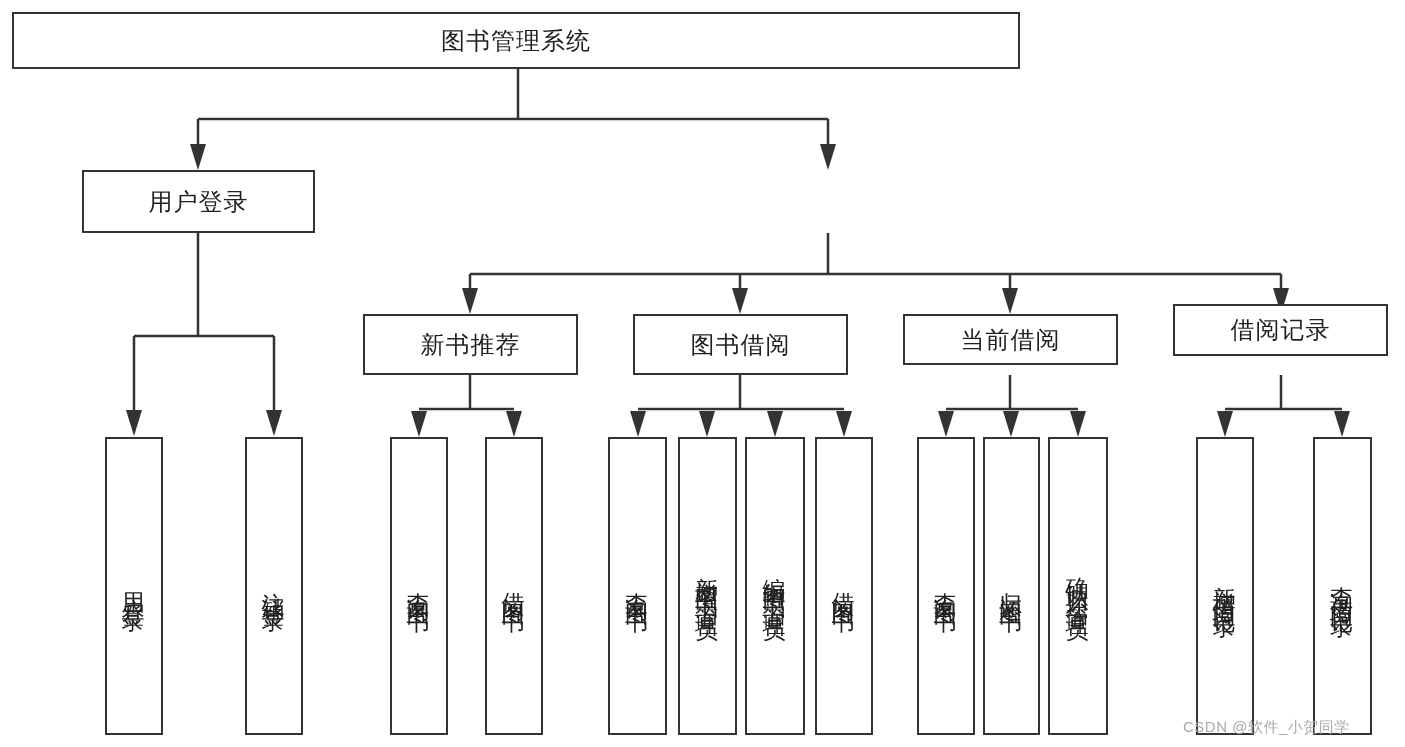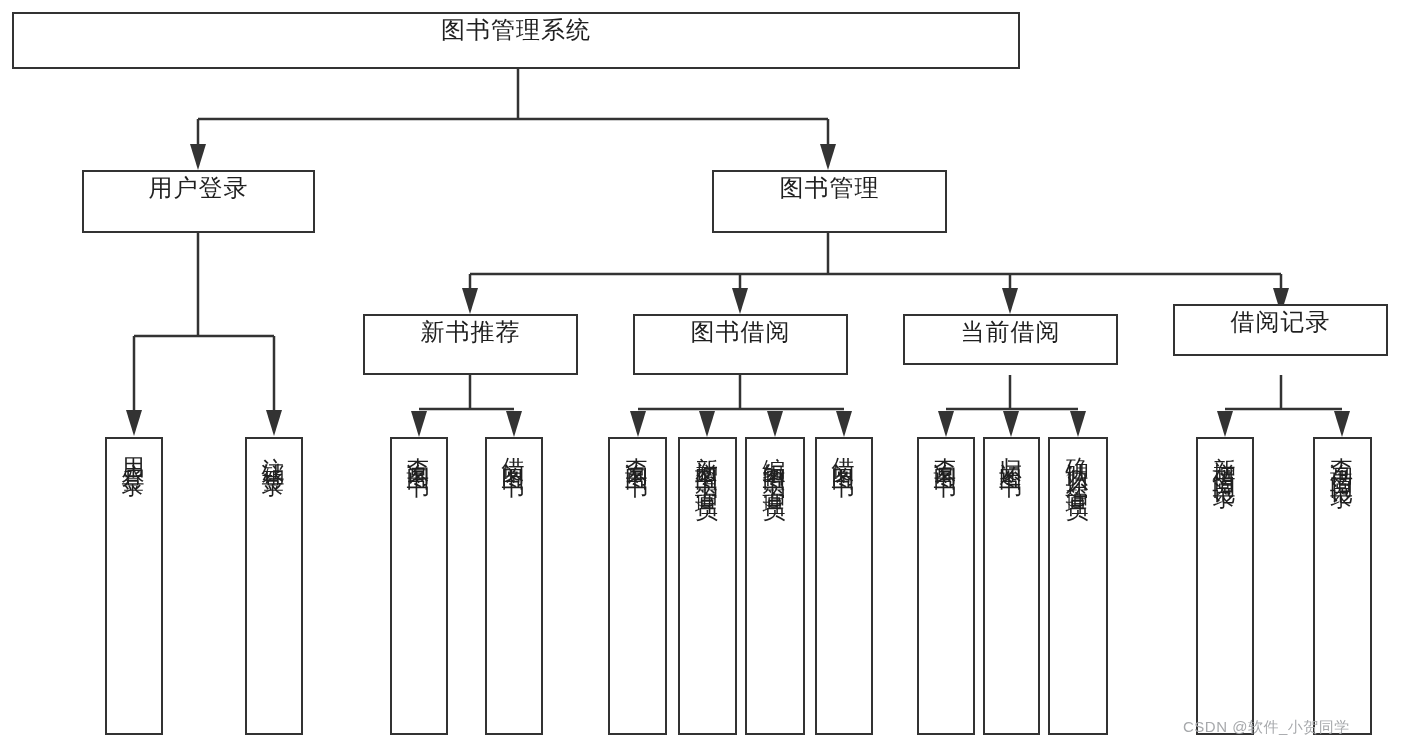--- a/index.html
+++ b/index.html
@@ -19,21 +19,21 @@
     left: 0; top: 0;
     width: 1405px; height: 747px;
     pointer-events: none;
   }
   .node {
     position: absolute;
     box-sizing: border-box;
     background: #ffffff;
     border: 2.5px solid #333333;
     display: flex;
-    align-items: flex-start;
+    align-items: center;
     justify-content: center;
     color: #1f1f1f;
     font-size: 24px;
     letter-spacing: 1px;
     z-index: 2;
   }
   .node.leaf span {
     writing-mode: vertical-rl;
     text-orientation: mixed;
     letter-spacing: 6px;
@@ -119,23 +119,20 @@
     </g>
   </svg>
 
   <div class="node" style="left:12px;top:12px;width:1008px;height:57px">
     <span>图书管理系统</span>
   </div>
 
   <div class="node" style="left:82px;top:170px;width:233px;height:63px">
     <span>用户登录</span>
   </div>
-  <div class="node" style="left:712px;top:170px;width:235px;height:63px">
-    <span>图书管理</span>
-  </div>
 
   <div class="node" style="left:363px;top:314px;width:215px;height:61px">
     <span>新书推荐</span>
   </div>
   <div class="node" style="left:633px;top:314px;width:215px;height:61px">
     <span>图书借阅</span>
   </div>
   <div class="node" style="left:903px;top:314px;width:215px;height:51px">
     <span>当前借阅</span>
   </div>

